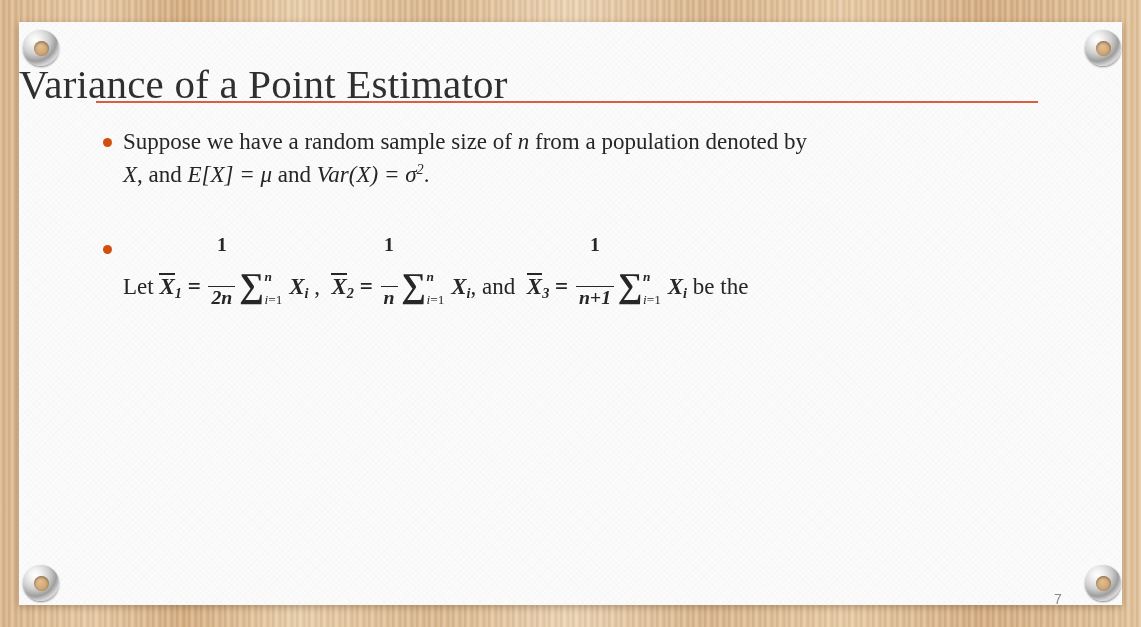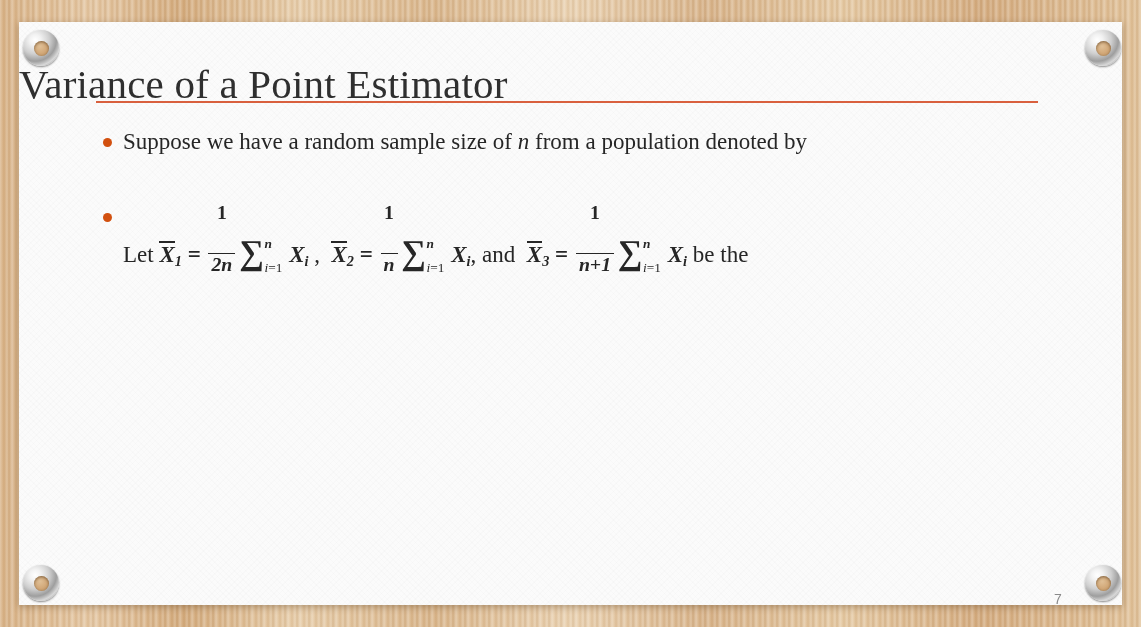--- a/index.html
+++ b/index.html
@@ -231,20 +231,23 @@
     <div id="title">Variance of a Point Estimator</div>
     <div id="title-rule"></div>
 
     <div id="body-area">
 
 
       <div class="bullet-row">
         <span class="bullet-dot"></span>
         <div class="btext">
           <span>Suppose we have a random sample size of </span><span class="mi">n</span><span> from a population denoted by</span>
+          <div class="line2">
+            <span class="mi">X</span><span>, and </span><span class="mi">E[X]</span><span class="mi"> = </span><span class="mi">μ</span><span> and </span><span class="mi">Var(X)</span><span class="mi"> = </span><span class="mi">σ</span><sup class="msup">2</sup><span>.</span>
+          </div>
         </div>
       </div>
 
       <div class="gap-block"></div>
 
       <div class="bullet-row">
         <span class="bullet-dot"></span>
         <div class="btext">
 
           <span>Let </span><span class="mib ovl">X</span><sub class="msub">1</sub><span class="mb"> = </span><span class="frac"><span class="num">1</span><span class="den">2n</span></span><span class="sumop"><span class="bigsig">∑</span><span class="lim-top">n</span><span class="lim-bot"><i>i</i><span>=1</span></span></span><span class="sum-pad"></span><span class="mib">X</span><sub class="msub">i</sub><span> ,</span>&nbsp;&nbsp;<span class="mib ovl">X</span><sub class="msub">2</sub><span class="mb"> = </span><span class="frac"><span class="num">1</span><span class="den">n</span></span><span class="sumop"><span class="bigsig">∑</span><span class="lim-top">n</span><span class="lim-bot"><i>i</i><span>=1</span></span></span><span class="sum-pad"></span><span class="mib">X</span><sub class="msub">i</sub><span>, and </span>&nbsp;<span class="mib ovl">X</span><sub class="msub">3</sub><span class="mb"> = </span><span class="frac"><span class="num">1</span><span class="den">n+1</span></span><span class="sumop"><span class="bigsig">∑</span><span class="lim-top">n</span><span class="lim-bot"><i>i</i><span>=1</span></span></span><span class="sum-pad"></span><span class="mib">X</span><sub class="msub">i</sub><span>  be the</span>

